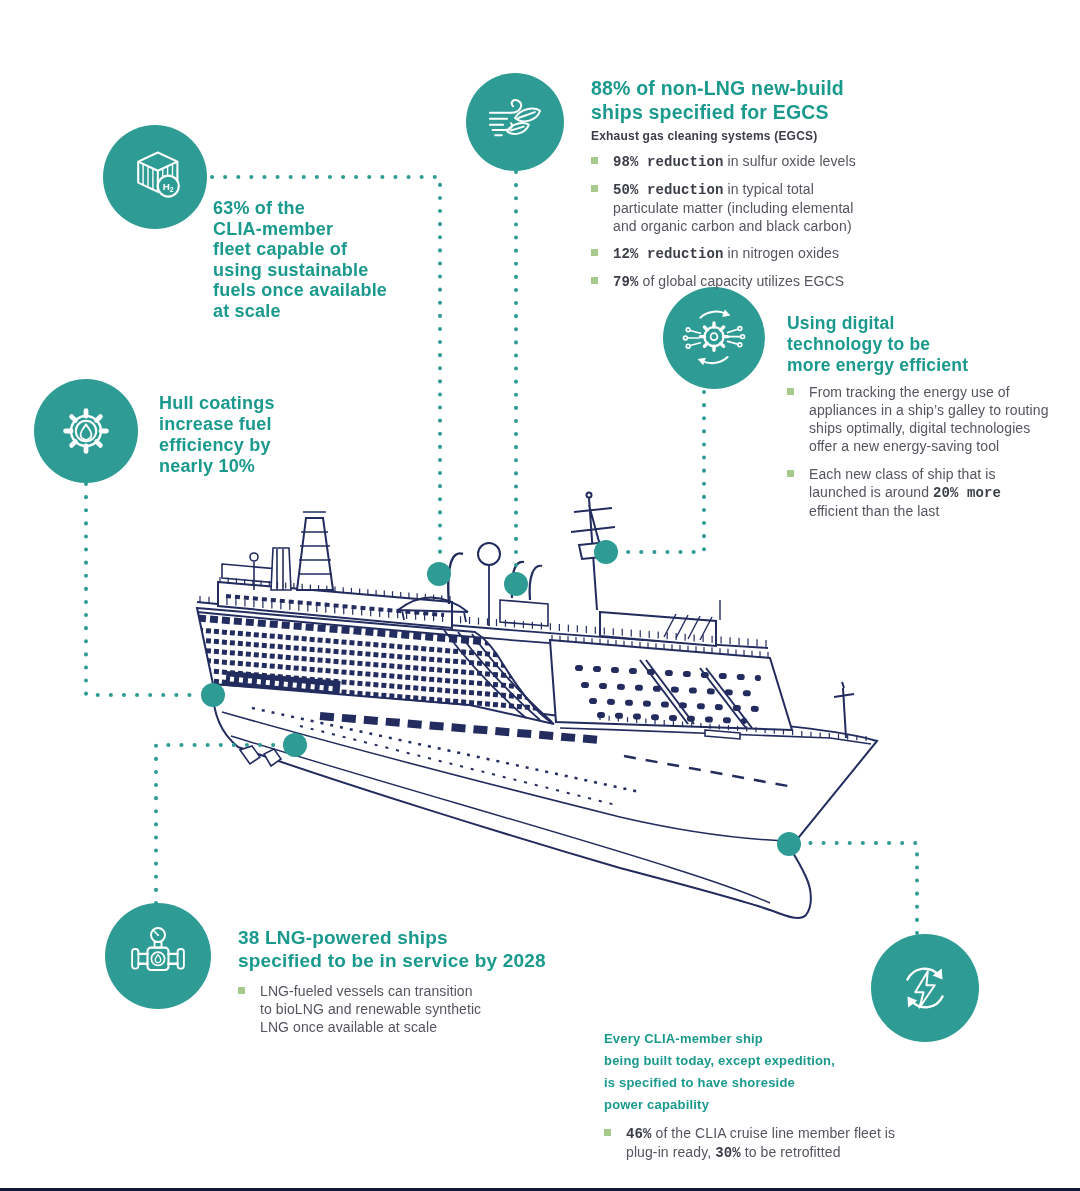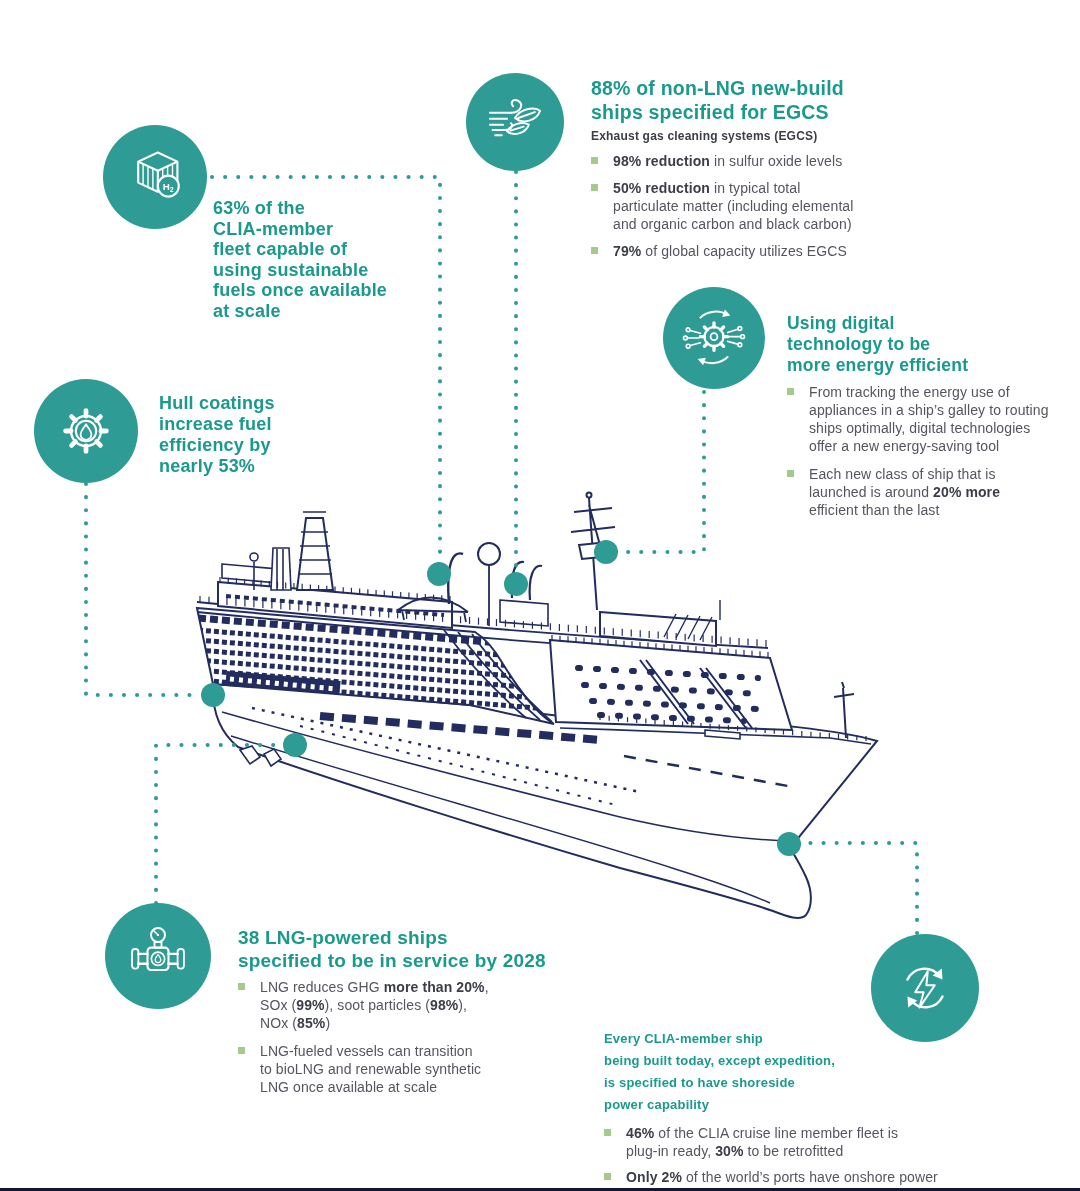--- a/index.html
+++ b/index.html
@@ -16,21 +16,21 @@
   .icircle svg{display:block;}
   
   .co-title{
     font-weight:bold;color:#1A998D;white-space:pre-line;letter-spacing:.2px;
   }
   .co-sub{font-weight:bold;color:#3B3D48;font-size:12px;letter-spacing:.2px;}
   ul.bullets{list-style:none;margin:0;padding:0;}
   ul.bullets li{position:relative;padding-left:22px;color:#54555E;font-size:14px;line-height:18px;letter-spacing:.1px;}
   ul.bullets .sq{position:absolute;left:0;top:5px;width:7px;height:7px;background:#A6C98C;}
   ul.bullets .bt{white-space:pre-line;}
-  .b{font-weight:bold;color:#3B3D48;}
+  .b{font-weight:bold;color:#3B3D48;font-family:Liberation Mono, monospace;}
   
   #co-egcs{left:591px;top:40px;width:340px;margin-top:36px;}
   #co-egcs .co-title{font-size:19.5px;line-height:24px;margin-bottom:5px;}
   #co-egcs .co-sub{margin-bottom:9px;}
   #co-egcs li{margin-bottom:9px;}
   #co-fuels-text{left:213px;top:198px;width:230px;font-size:18px;line-height:20.5px;}
   #co-hull-text{left:159px;top:393px;width:180px;font-size:18px;line-height:21px;}
   #co-digital{left:787px;top:313px;width:300px;}
   #co-digital .co-title{font-size:17.5px;line-height:21px;margin-bottom:7px;}
   #co-digital li{margin-bottom:10px;}
@@ -384,70 +384,68 @@
 
   <div id="co-egcs" class="abs">
     <div class="co-title">88% of non-LNG new-build
 ships specified for EGCS</div>
     <div class="co-sub">Exhaust gas cleaning systems (EGCS)</div>
     <ul class="bullets">
       <li><span class="sq"></span><span class="bt"><span class="b">98% reduction</span><span> in sulfur oxide levels</span></span></li>
       <li><span class="sq"></span><span class="bt"><span class="b">50% reduction</span><span> in typical total
 particulate matter (including elemental
 and organic carbon and black carbon)</span></span></li>
+      <li><span class="sq"></span><span class="bt"><span class="b">12% reduction</span><span> in nitrogen oxides</span></span></li>
       <li><span class="sq"></span><span class="bt"><span class="b">79%</span><span> of global capacity utilizes EGCS</span></span></li>
     </ul>
   </div>
 
   <div id="co-fuels-text" class="abs co-title">63% of the
 CLIA-member
 fleet capable of
 using sustainable
 fuels once available
 at scale</div>
 
   <div id="co-hull-text" class="abs co-title">Hull coatings
 increase fuel
 efficiency by
-nearly 53%</div>
+nearly 10%</div>
 
   <div id="co-digital" class="abs">
     <div class="co-title">Using digital
 technology to be
 more energy efficient</div>
     <ul class="bullets">
       <li><span class="sq"></span><span class="bt"><span>From tracking the energy use of
 appliances in a ship’s galley to routing
 ships optimally, digital technologies
 offer a new energy-saving tool</span></span></li>
       <li><span class="sq"></span><span class="bt"><span>Each new class of ship that is
 launched is around </span><span class="b">20% more</span><span>
 efficient than the last</span></span></li>
     </ul>
   </div>
 
   <div id="co-lng" class="abs">
     <div class="co-title">38 LNG-powered ships
 specified to be in service by 2028</div>
     <ul class="bullets">
-      <li><span class="sq"></span><span class="bt"><span>LNG reduces GHG </span><span class="b">more than 20%</span><span>,
-SOx (</span><span class="b">99%</span><span>), soot particles (</span><span class="b">98%</span><span>),
-NOx (</span><span class="b">85%</span><span>)</span></span></li>
+      <li><span class="sq"></span></li>
       <li><span class="sq"></span><span class="bt"><span>LNG-fueled vessels can transition
 to bioLNG and renewable synthetic
 LNG once available at scale</span></span></li>
     </ul>
   </div>
 
   <div id="co-shore" class="abs">
     <div class="co-title">Every CLIA-member ship
 being built today, except expedition,
 is specified to have shoreside
 power capability</div>
     <ul class="bullets">
       <li><span class="sq"></span><span class="bt"><span class="b">46%</span><span> of the CLIA cruise line member fleet is
 plug-in ready, </span><span class="b">30%</span><span> to be retrofitted</span></span></li>
-      <li><span class="sq"></span><span class="bt"><span class="b">Only 2%</span><span> of the world’s ports have onshore power</span></span></li>
     </ul>
   </div>
 
   <div id="footer-rule" class="abs"></div>
 </div>
 
 </body></html>

